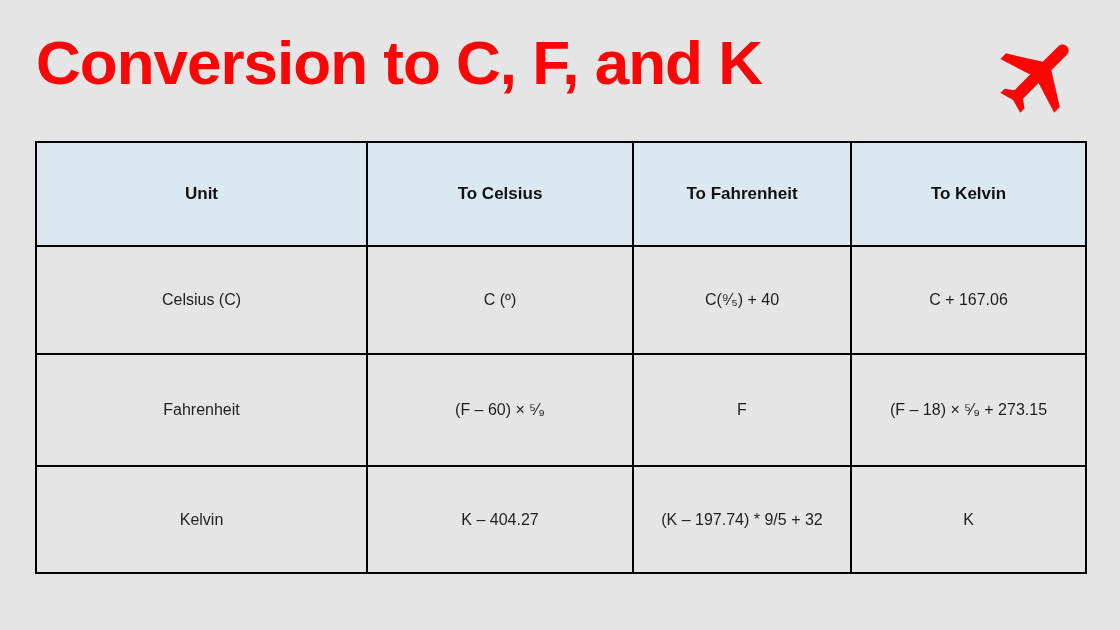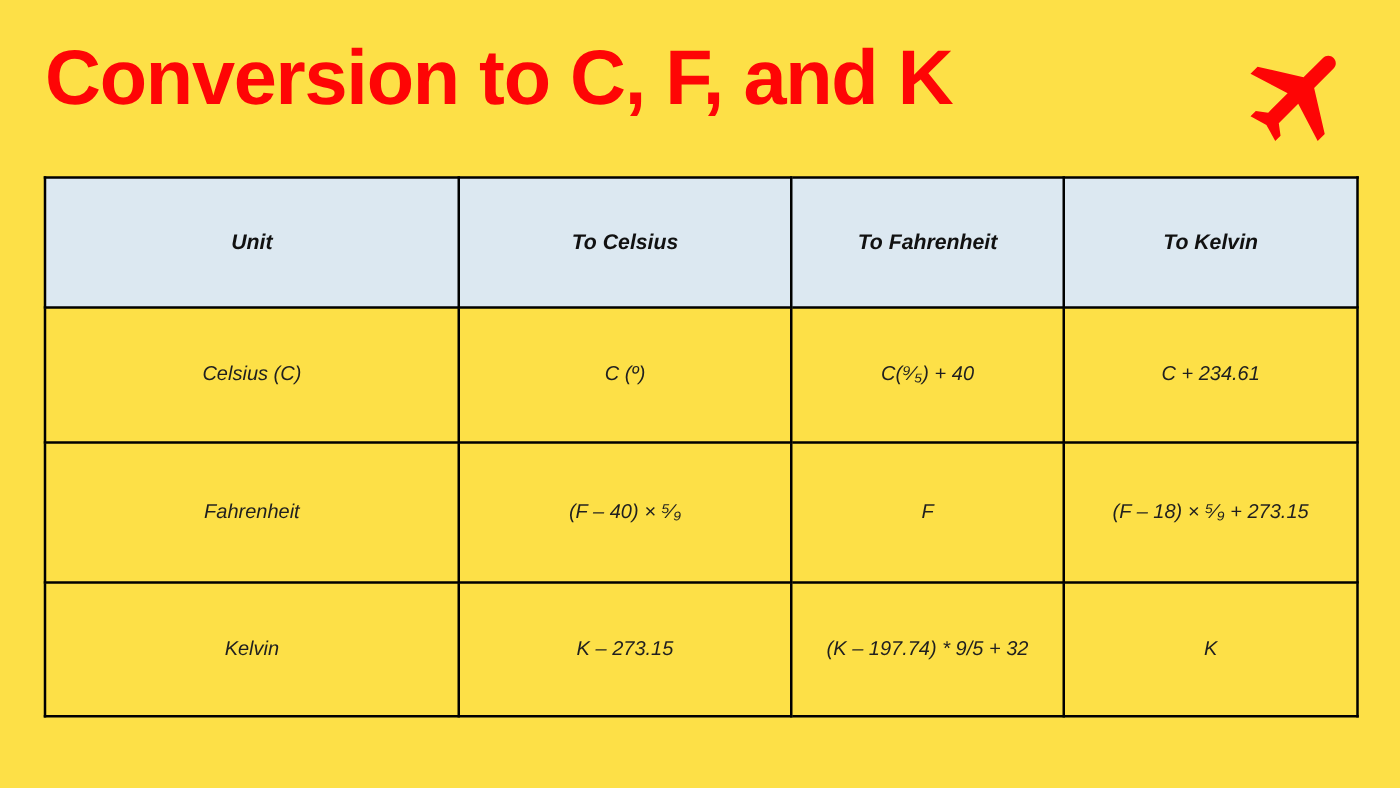--- a/index.html
+++ b/index.html
@@ -1,19 +1,19 @@
 <!DOCTYPE html>
 <html><head>
 <meta charset="utf-8">
 <style>
   html,body{margin:0;padding:0;}
   .stage{
     position:relative;
     width:1120px;height:630px;
-    background:#fde047;
+    background:#e5e5e5;
     overflow:hidden;
     font-family:"Liberation Sans","DejaVu Sans",sans-serif;
   }
   .page-title{
     position:absolute;
     left:36px;top:24px;
     width:900px;
     font-size:62px;
     line-height:1.25;
     font-weight:bold;
@@ -35,21 +35,20 @@
     table-layout:fixed;
   }
   table.conv td,table.conv th{
     border:2px solid #000000;
     text-align:center;
     vertical-align:middle;
     color:#1f1f1f;
     font-size:16px;
     font-weight:normal;
     padding:0 20px;
-    font-style:italic;
   }
   table.conv th{
     background:#dce8f1;
     font-weight:bold;
     font-size:17px;
     color:#111111;
   }
   tr.hdr{height:104px;}
   tr.r1{height:108px;margin-left:43px;}
   tr.r2{height:112px;}
@@ -78,30 +77,30 @@
       <tr class="hdr">
         <th>Unit</th>
         <th>To Celsius</th>
         <th>To Fahrenheit</th>
         <th>To Kelvin</th>
       </tr>
       <tr class="r1">
         <td>Celsius (C)</td>
         <td>C (º)</td>
         <td>C(⁹⁄₅) + 40</td>
-        <td>C + 234.61</td>
+        <td>C + 167.06</td>
       </tr>
       <tr class="r2">
         <td>Fahrenheit</td>
-        <td class="big-formula">(F – 40) × ⁵⁄₉</td>
+        <td class="big-formula">(F – 60) × ⁵⁄₉</td>
         <td>F</td>
         <td>(F – 18) × ⁵⁄₉ + 273.15</td>
       </tr>
       <tr class="r3">
         <td>Kelvin</td>
-        <td>K – 273.15</td>
+        <td>K – 404.27</td>
         <td>(K – 197.74) * 9/5 + 32</td>
         <td>K</td>
       </tr>
     </tbody>
   </table>
 
 </div>
 
 </body></html>

